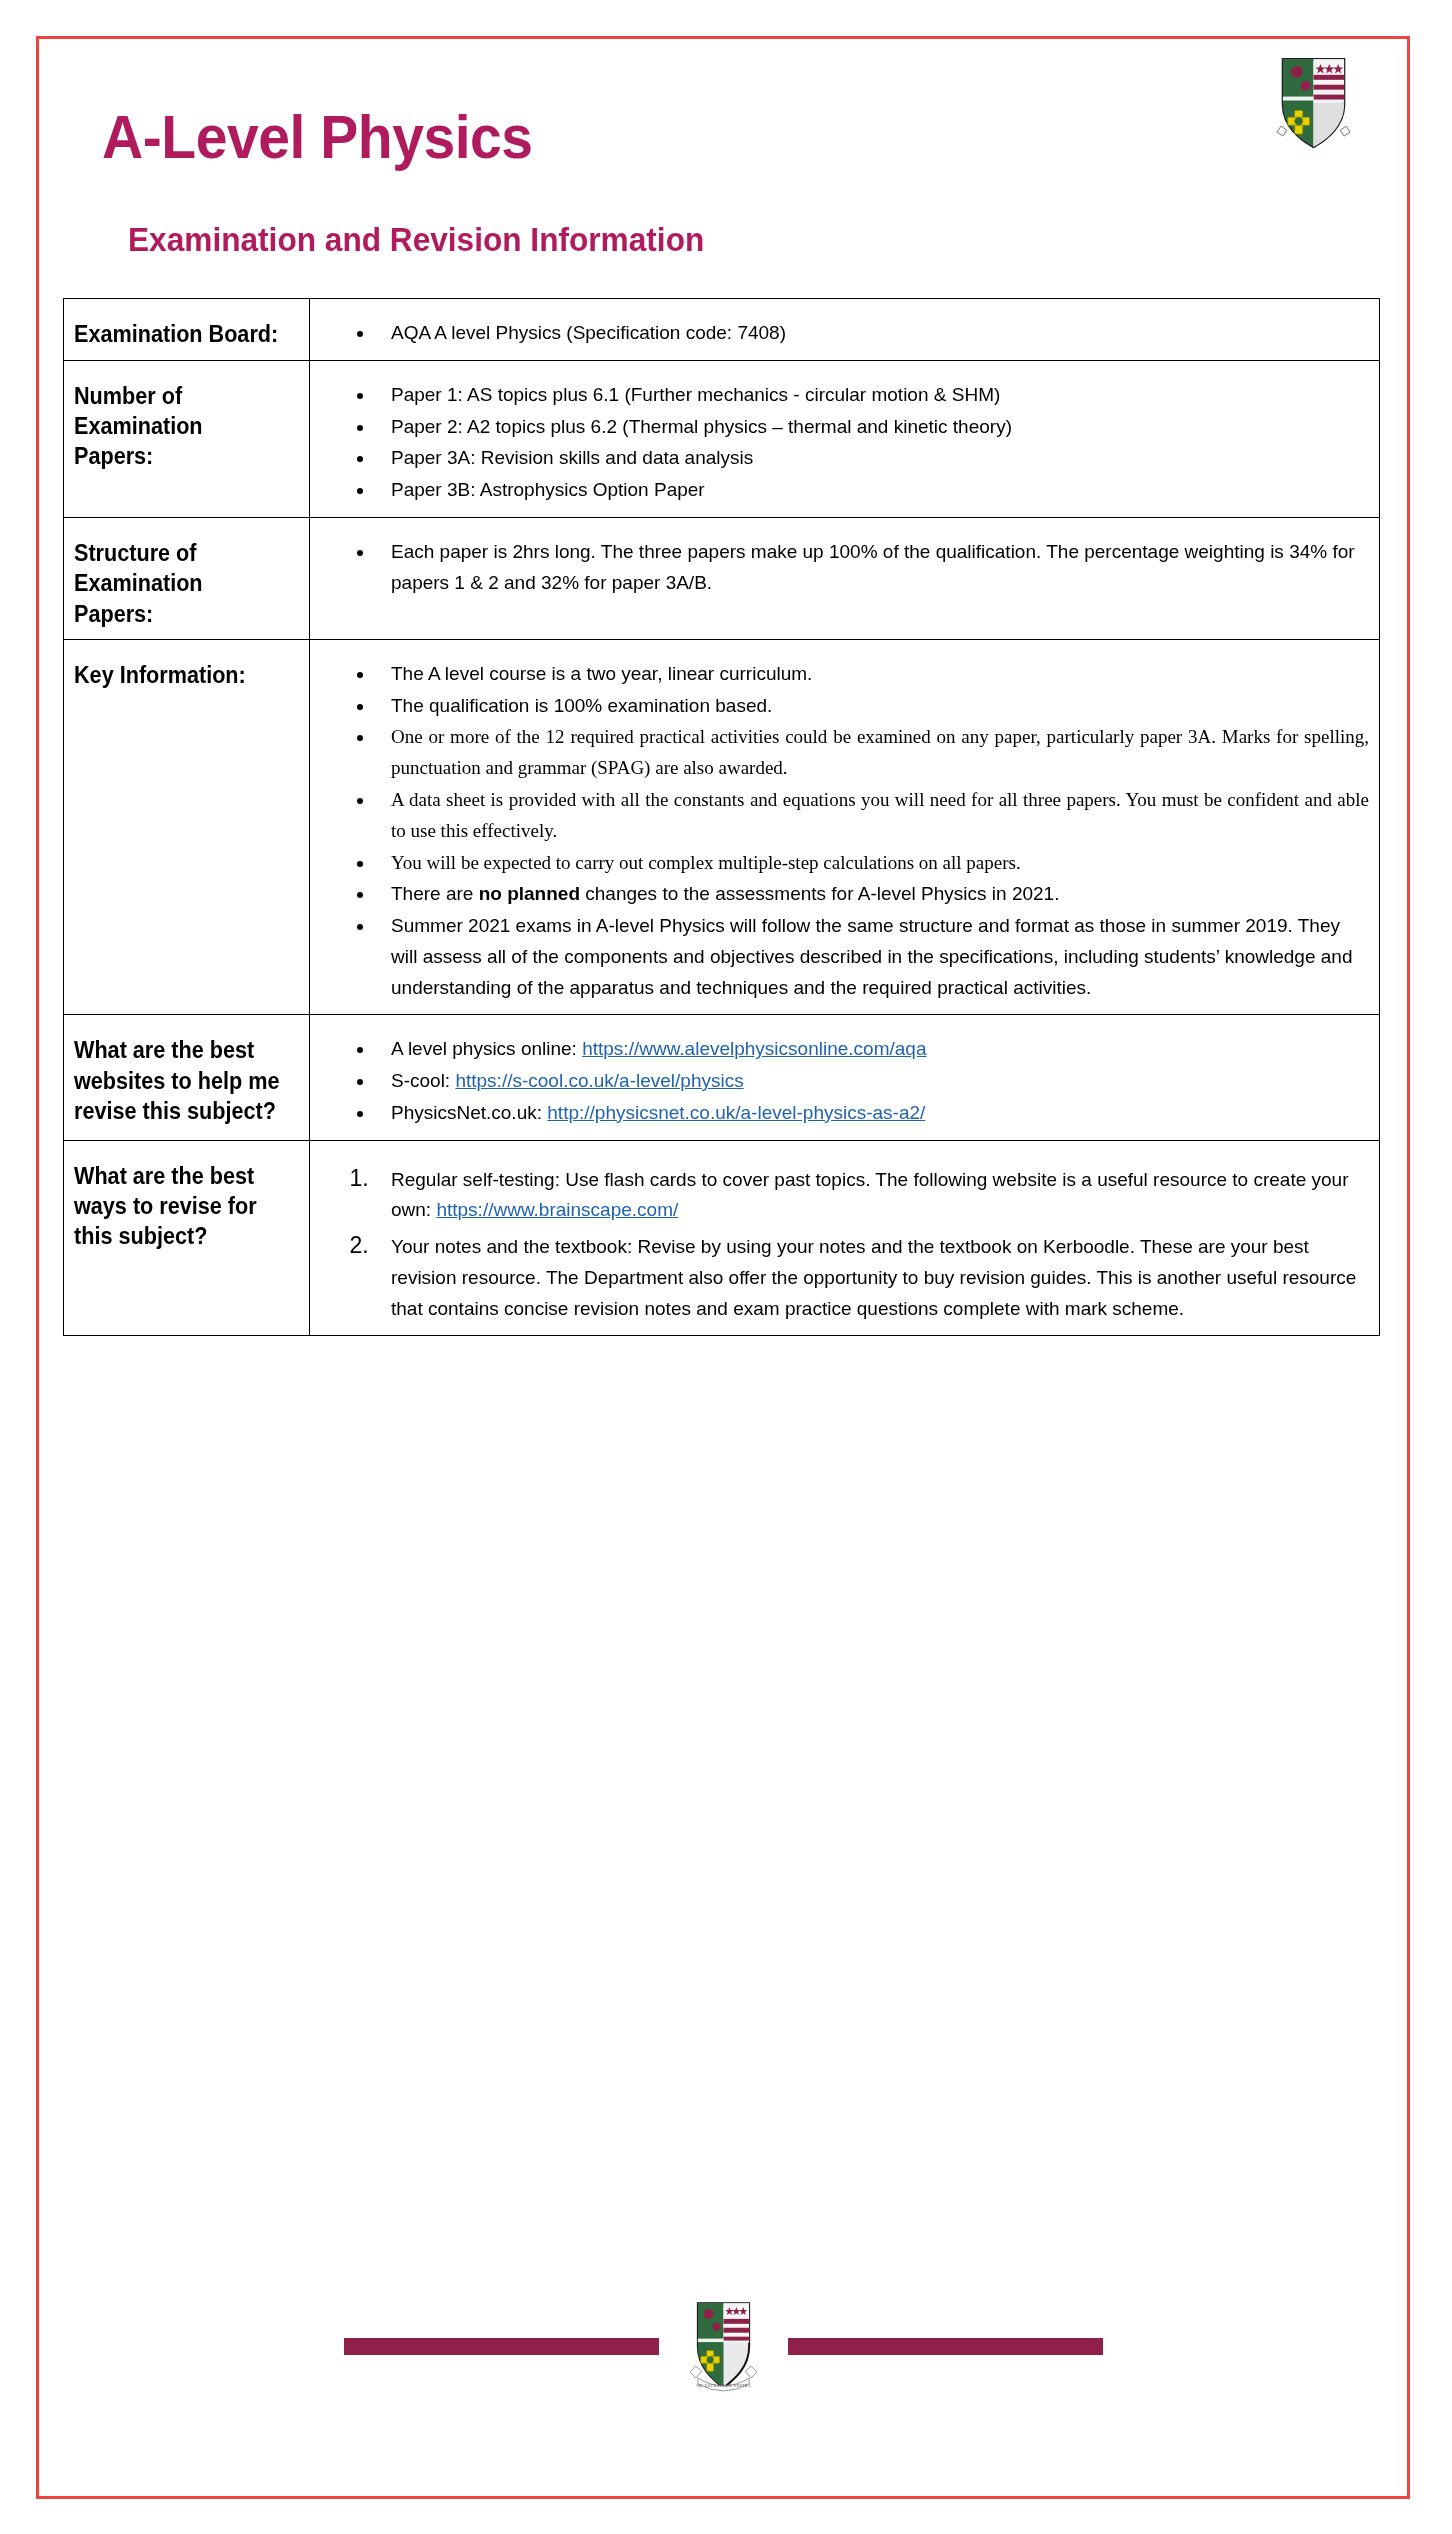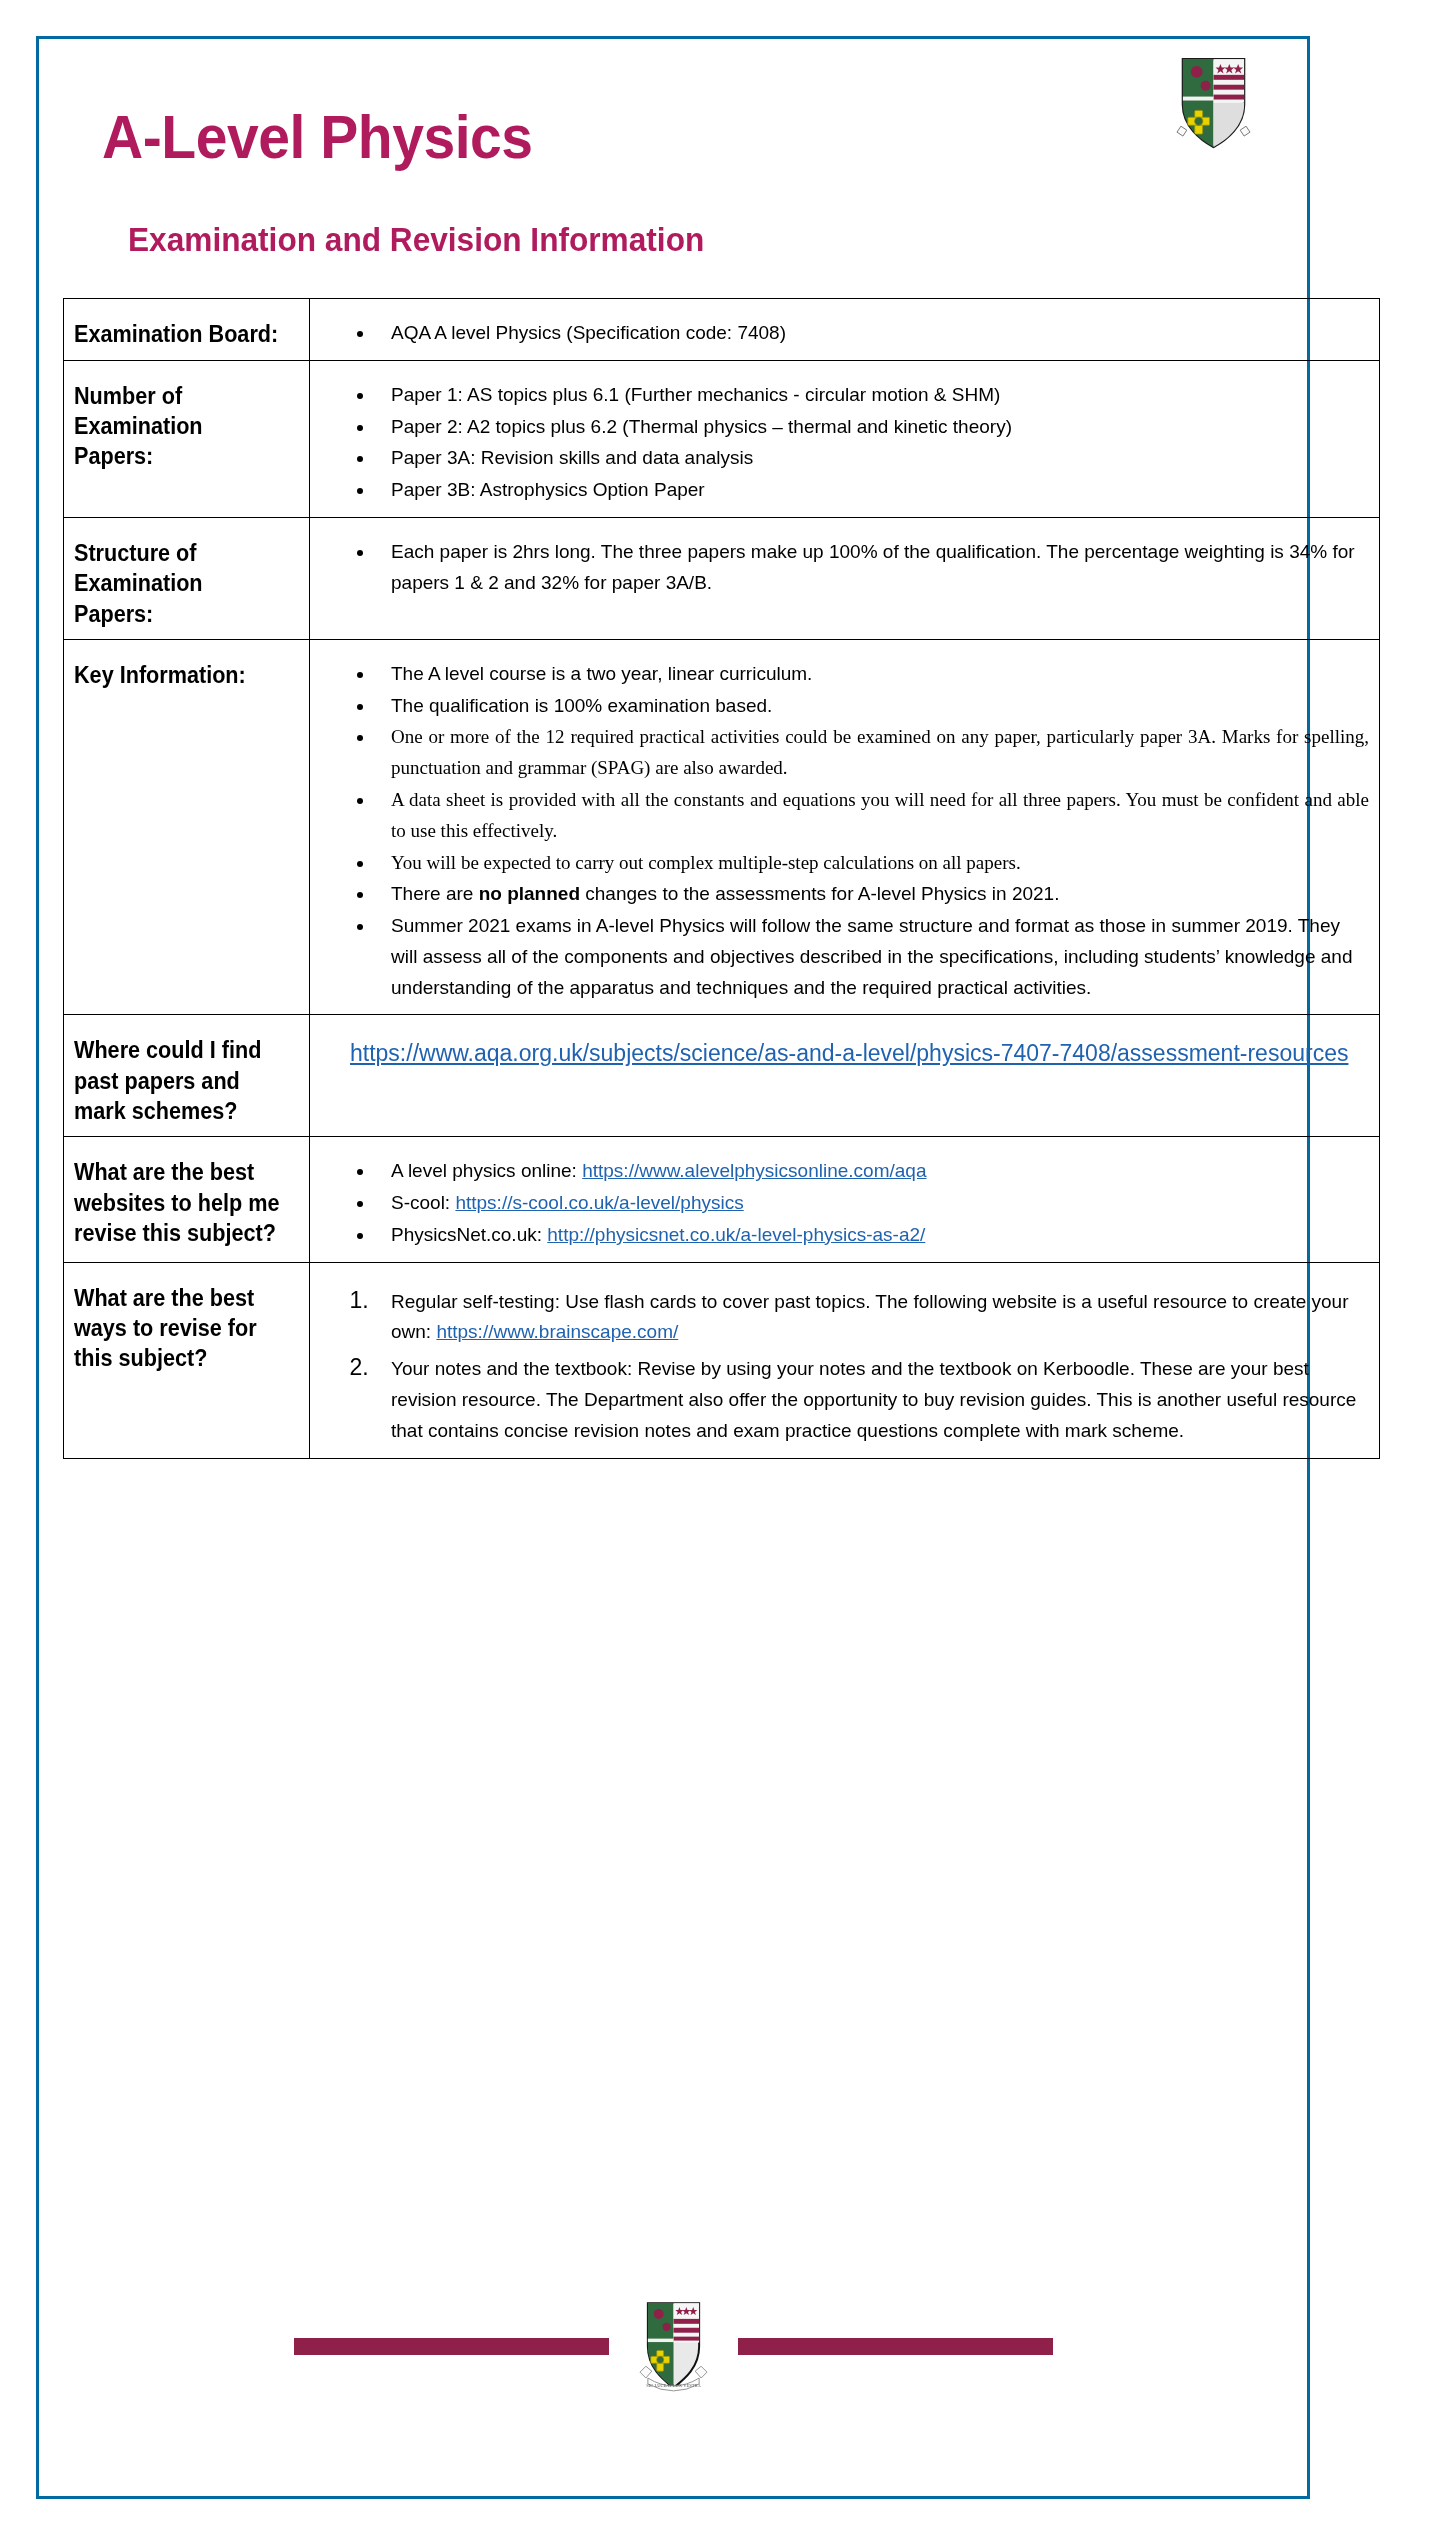--- a/index.html
+++ b/index.html
@@ -13,22 +13,22 @@
     font-family: "Liberation Sans", sans-serif;
     color: #000;
     position: relative;
     overflow: hidden;
   }
 
   
   .page-frame {
     position: absolute;
     left: 36px; top: 36px;
-    width: 1274px; height: 2463px;
-    border: 3px solid #0369a1;
+    width: 1374px; height: 2463px;
+    border: 3px solid #ef4444;
     background: #fff;
   }
 
   .page-inner {
     position: absolute;
     left: 0; top: 0; right: 0; bottom: 0;
     padding: 0;
   }
 
   
@@ -258,32 +258,20 @@
               <li>The qualification is 100% examination based.</li>
               <li class="justify">One or more of the 12 required practical activities could be examined on any paper, particularly paper 3A. Marks for spelling, punctuation and grammar (SPAG) are also awarded.</li>
               <li class="justify">A data sheet is provided with all the constants and equations you will need for all three papers. You must be confident and able to use this effectively.</li>
               <li class="justify">You will be expected to carry out complex multiple-step calculations on all papers.</li>
               <li id="ki-bold">There are <b class="strong">no planned</b> changes to the assessments for A-level Physics in 2021.</li>
               <li>Summer 2021 exams in A-level Physics will follow the same structure and format as those in summer 2019. They will assess all of the components and objectives described in the specifications, including students’ knowledge and understanding of the apparatus and techniques and the required practical activities.</li>
             </ul>
           </td>
         </tr>
 
-        <tr>
-          <td class="col-label">
-            <div class="row-label">Where could I find
-past papers and
-mark schemes?</div>
-          </td>
-          <td class="col-body">
-            <div class="plain-url">
-              <a class="link" href="#">https://www.aqa.org.uk/subjects/science/as-and-a-level/physics-7407-7408/assessment-resources</a>
-            </div>
-          </td>
-        </tr>
 
         <tr>
           <td class="col-label">
             <div class="row-label">What are the best
 websites to help me
 revise this subject?</div>
           </td>
           <td class="col-body body-cell">
             <ul class="b-list">
               <li>

